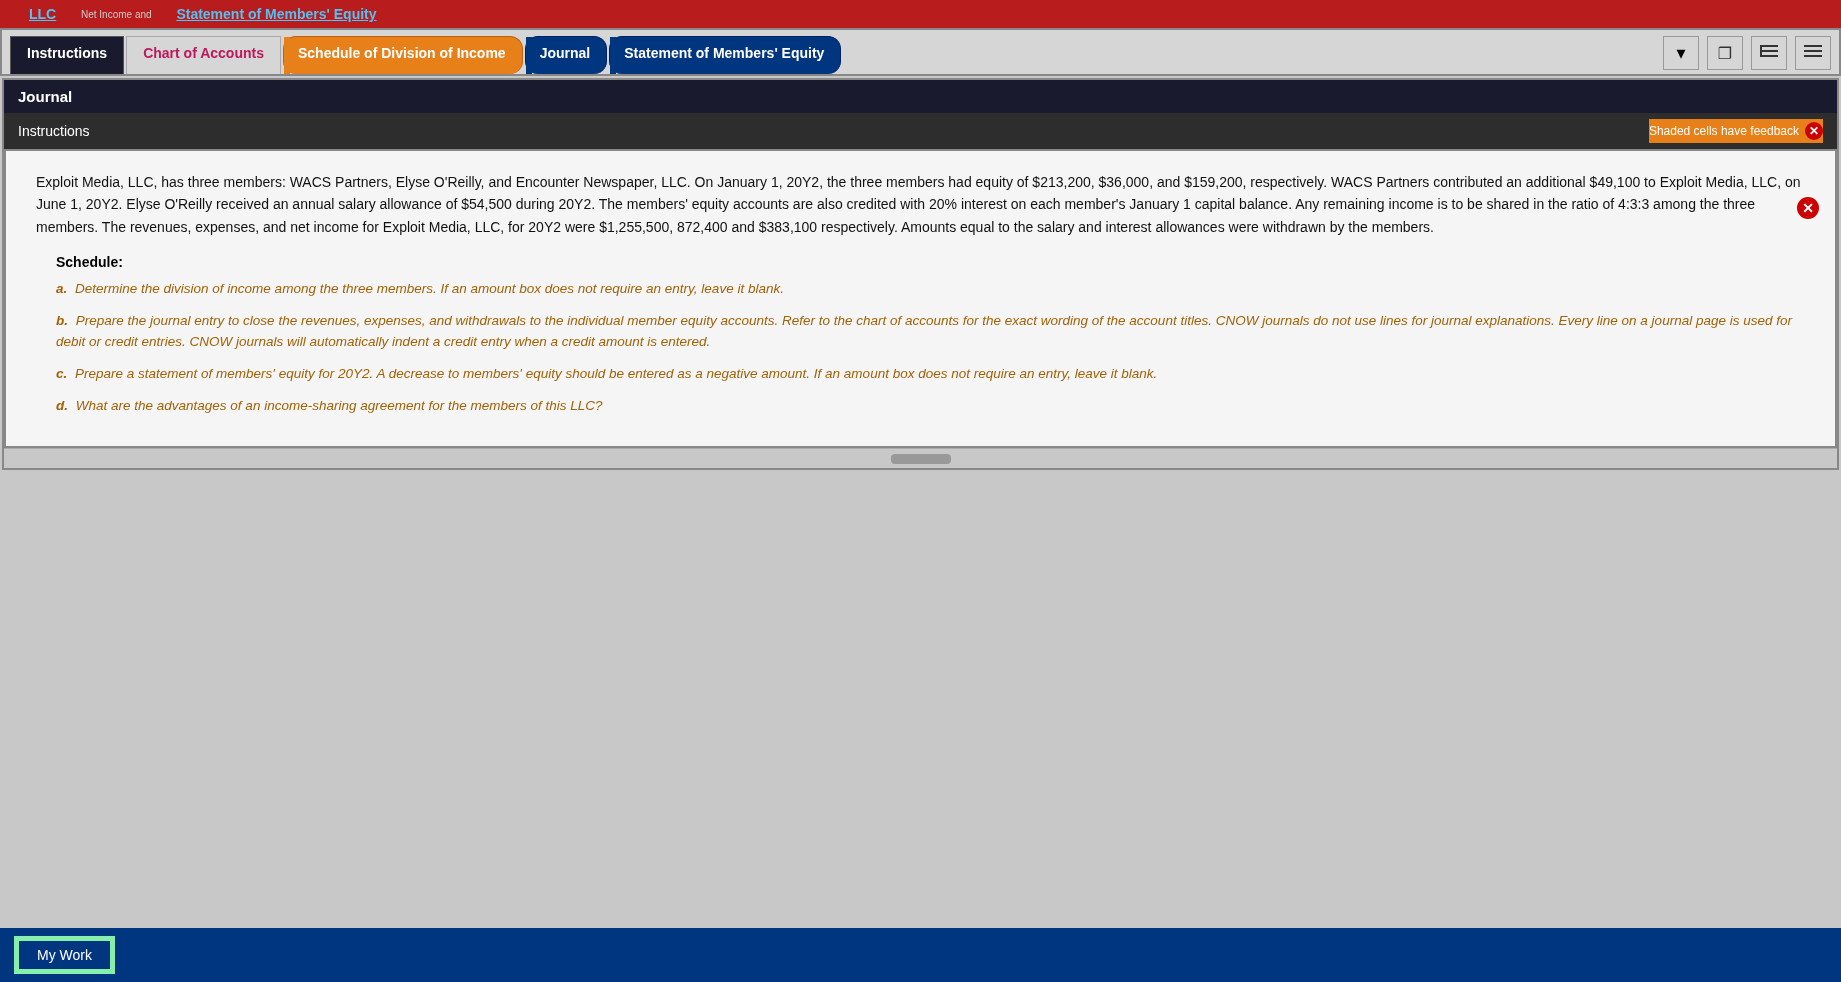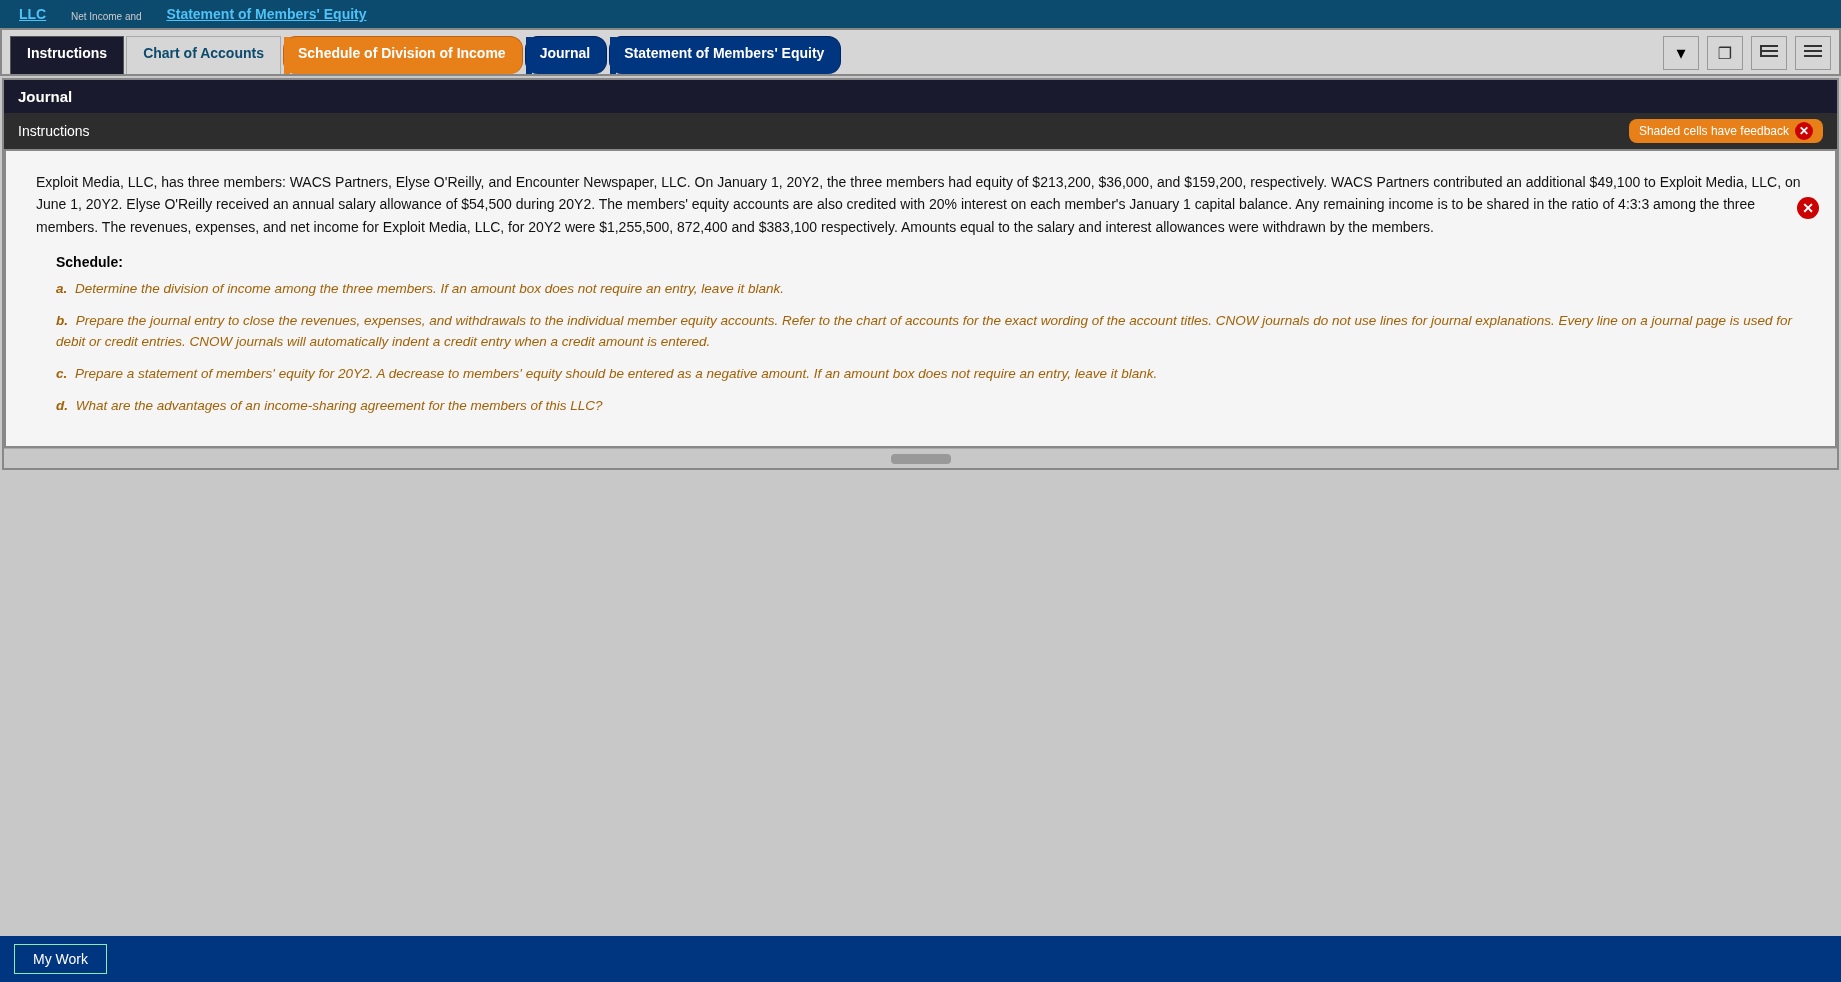--- a/index.html
+++ b/index.html
@@ -6,24 +6,24 @@
     body {
       font-family: Arial, sans-serif;
       background: #c8c8c8;
       width: 1841px;
       min-height: 982px;
       overflow-x: hidden;
     }
 
     
     .top-bar {
-      background: #0c4a6e;
-      padding: 6px 19px;
-      display: flex;
-      align-items: flex-end;
+      background: #b91c1c;
+      padding: 6px 29px;
+      display: flex;
+      align-items: center;
     }
     .top-bar a {
       color: #4fc3f7;
       text-decoration: underline;
       font-size: 14px;
       font-weight: bold;
     }
     .top-bar span {
       color: #ccc;
       font-size: 10px;
@@ -40,21 +40,21 @@
       gap: 2px;
       position: relative;
     }
     .tab {
       padding: 8px 16px;
       font-size: 14px;
       font-weight: bold;
       cursor: pointer;
       border: 1px solid #aaa;
       background: #d6d6d6;
-      color: #0c4a6e;
+      color: #be185d;
       border-bottom: none;
       position: relative;
     }
     .tab.active-dark {
       background: #1a1a2e;
       color: #fff;
       border-color: #555;
     }
     .tab.active-orange {
       background: #e8801a;
@@ -136,22 +136,22 @@
       padding: 6px 14px;
       font-size: 14px;
       display: flex;
       align-items: center;
       justify-content: space-between;
     }
     .feedback-badge {
       background: #e8801a;
       color: #fff;
       font-size: 12px;
-      padding: 3px 10px;
-      border-radius: 8px;
+      padding: 3px 0;
+      border-radius: 0;
       display: flex;
       align-items: center;
       gap: 6px;
     }
     .close-circle {
       background: #cc0000;
       color: #fff;
       border-radius: 50%;
       width: 18px;
       height: 18px;
@@ -238,21 +238,21 @@
       left: 0;
       width: 100%;
       background: #003580;
       padding: 8px 14px;
       display: flex;
       align-items: center;
     }
     .my-work-btn {
       background: #003580;
       color: #fff;
-      border: 1px solid #86efac;
+      border: 5px solid #86efac;
       padding: 6px 18px;
       font-size: 14px;
       cursor: pointer;
     }
 
     .main-wrapper {
       border: 2px solid #888;
       margin: 2px;
       background: #f5f5f5;
     }

